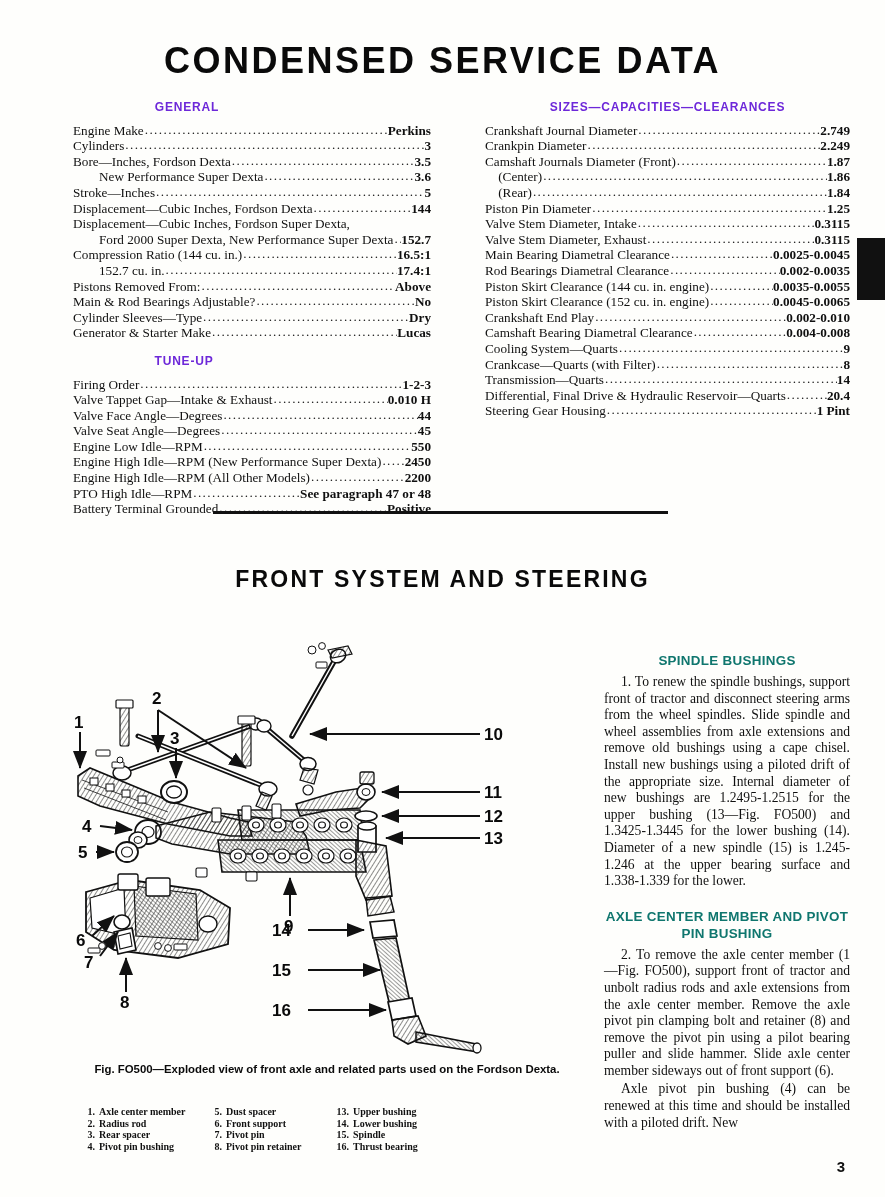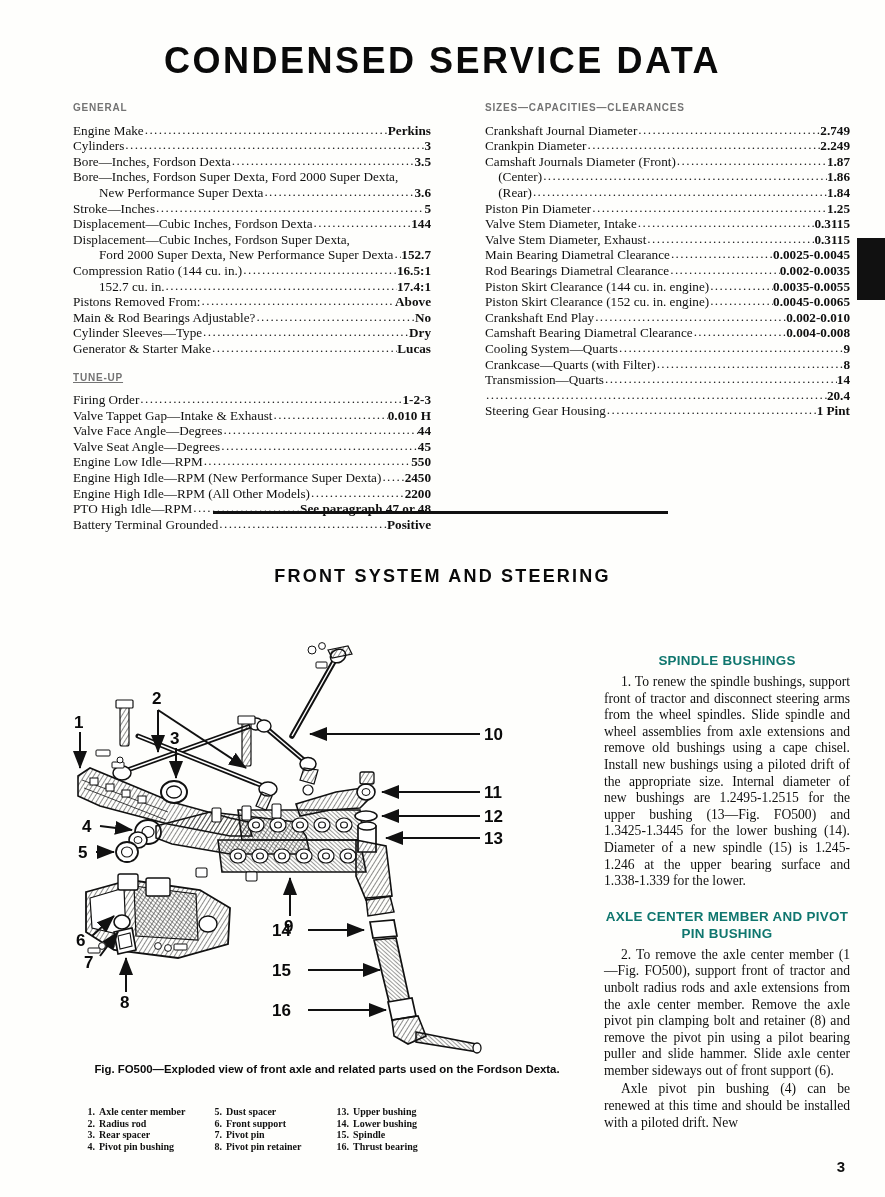--- a/index.html
+++ b/index.html
@@ -19,43 +19,43 @@
     font-size:36px;letter-spacing:2.5px;color:#0a0a0a;
   }
 
   
   .spec-col{position:absolute;font-size:13.2px;line-height:15.6px;}
   .spec-col.left{left:73px;top:100px;width:358px;}
   .spec-col.right{left:485px;top:100px;width:365px;}
 
   .sec-head{
     font-family:"Liberation Sans",sans-serif;font-weight:bold;
-    font-size:10px;letter-spacing:.8px;text-align:left;
-    margin:0 0 7px 0;color:#737373;
+    font-size:12px;letter-spacing:.8px;text-align:center;
+    margin:0 0 7px 0;color:#6d28d9;
   }
   .left .sec-head{padding-right:130px;}
-  .sec-head.tune{padding-right:136px;margin-top:13px;text-decoration:underline;}
+  .sec-head.tune{padding-right:136px;margin-top:13px;}
 
   .spec-row{
     display:flex;align-items:flex-end;white-space:nowrap;overflow:hidden;
   }
   .spec-row .lbl{flex:0 0 auto;}
   .spec-row .dots{
     flex:1 1 auto;overflow:hidden;white-space:nowrap;
     letter-spacing:1.4px;padding:0 1px;color:#1a1a1a;
     transform:translateY(-1px);
   }
   .spec-row .val{flex:0 0 auto;font-weight:bold;text-align:center;}
 
   
   .rule{position:absolute;left:213px;top:511px;width:455px;height:3px;background:#111;}
   .section-title{
     position:absolute;left:0;right:0;top:566px;text-align:center;
     font-family:"Liberation Sans",sans-serif;font-weight:bold;
-    font-size:18px;letter-spacing:2.2px;color:#0a0a0a;
+    font-size:23px;letter-spacing:2.2px;color:#0a0a0a;
   }
 
   
   .figure{position:absolute;left:60px;top:640px;width:520px;height:420px;}
   .fig-caption{
     position:absolute;left:62px;top:1062px;width:530px;text-align:center;
     font-family:"Liberation Sans",sans-serif;font-weight:bold;
     font-size:11.4px;line-height:14.6px;color:#0a0a0a;
   }
 
@@ -113,23 +113,20 @@
           <span class="lbl">Cylinders</span>
           <span class="dots">..........................................................................................</span>
           <span class="val">3</span>
         </div>
         <div class="spec-row">
           <span class="lbl">Bore—Inches, Fordson Dexta</span>
           <span class="dots">..........................................................................................</span>
           <span class="val">3.5</span>
         </div>
         <div class="spec-row">
-          <span class="lbl">Bore—Inches, Fordson Super Dexta, Ford 2000 Super Dexta,</span>
-        </div>
-        <div class="spec-row">
           <span class="lbl"><span style="display:inline-block;width:26px"></span>New Performance Super Dexta</span>
           <span class="dots">..........................................................................................</span>
           <span class="val">3.6</span>
         </div>
         <div class="spec-row">
           <span class="lbl">Stroke—Inches</span>
           <span class="dots">..........................................................................................</span>
           <span class="val">5</span>
         </div>
         <div class="spec-row">
@@ -309,20 +306,21 @@
           <span class="lbl">Crankcase—Quarts (with Filter)</span>
           <span class="dots">..........................................................................................</span>
           <span class="val">8</span>
         </div>
         <div class="spec-row">
           <span class="lbl">Transmission—Quarts</span>
           <span class="dots">..........................................................................................</span>
           <span class="val">14</span>
         </div>
         <div class="spec-row">
+          <span class="lbl">Differential, Final Drive &amp; Hydraulic Reservoir—Quarts</span>
           <span class="dots">..........................................................................................</span>
           <span class="val">20.4</span>
         </div>
         <div class="spec-row">
           <span class="lbl">Steering Gear Housing</span>
           <span class="dots">..........................................................................................</span>
           <span class="val">1 Pint</span>
         </div>
       </div>
   </div>

